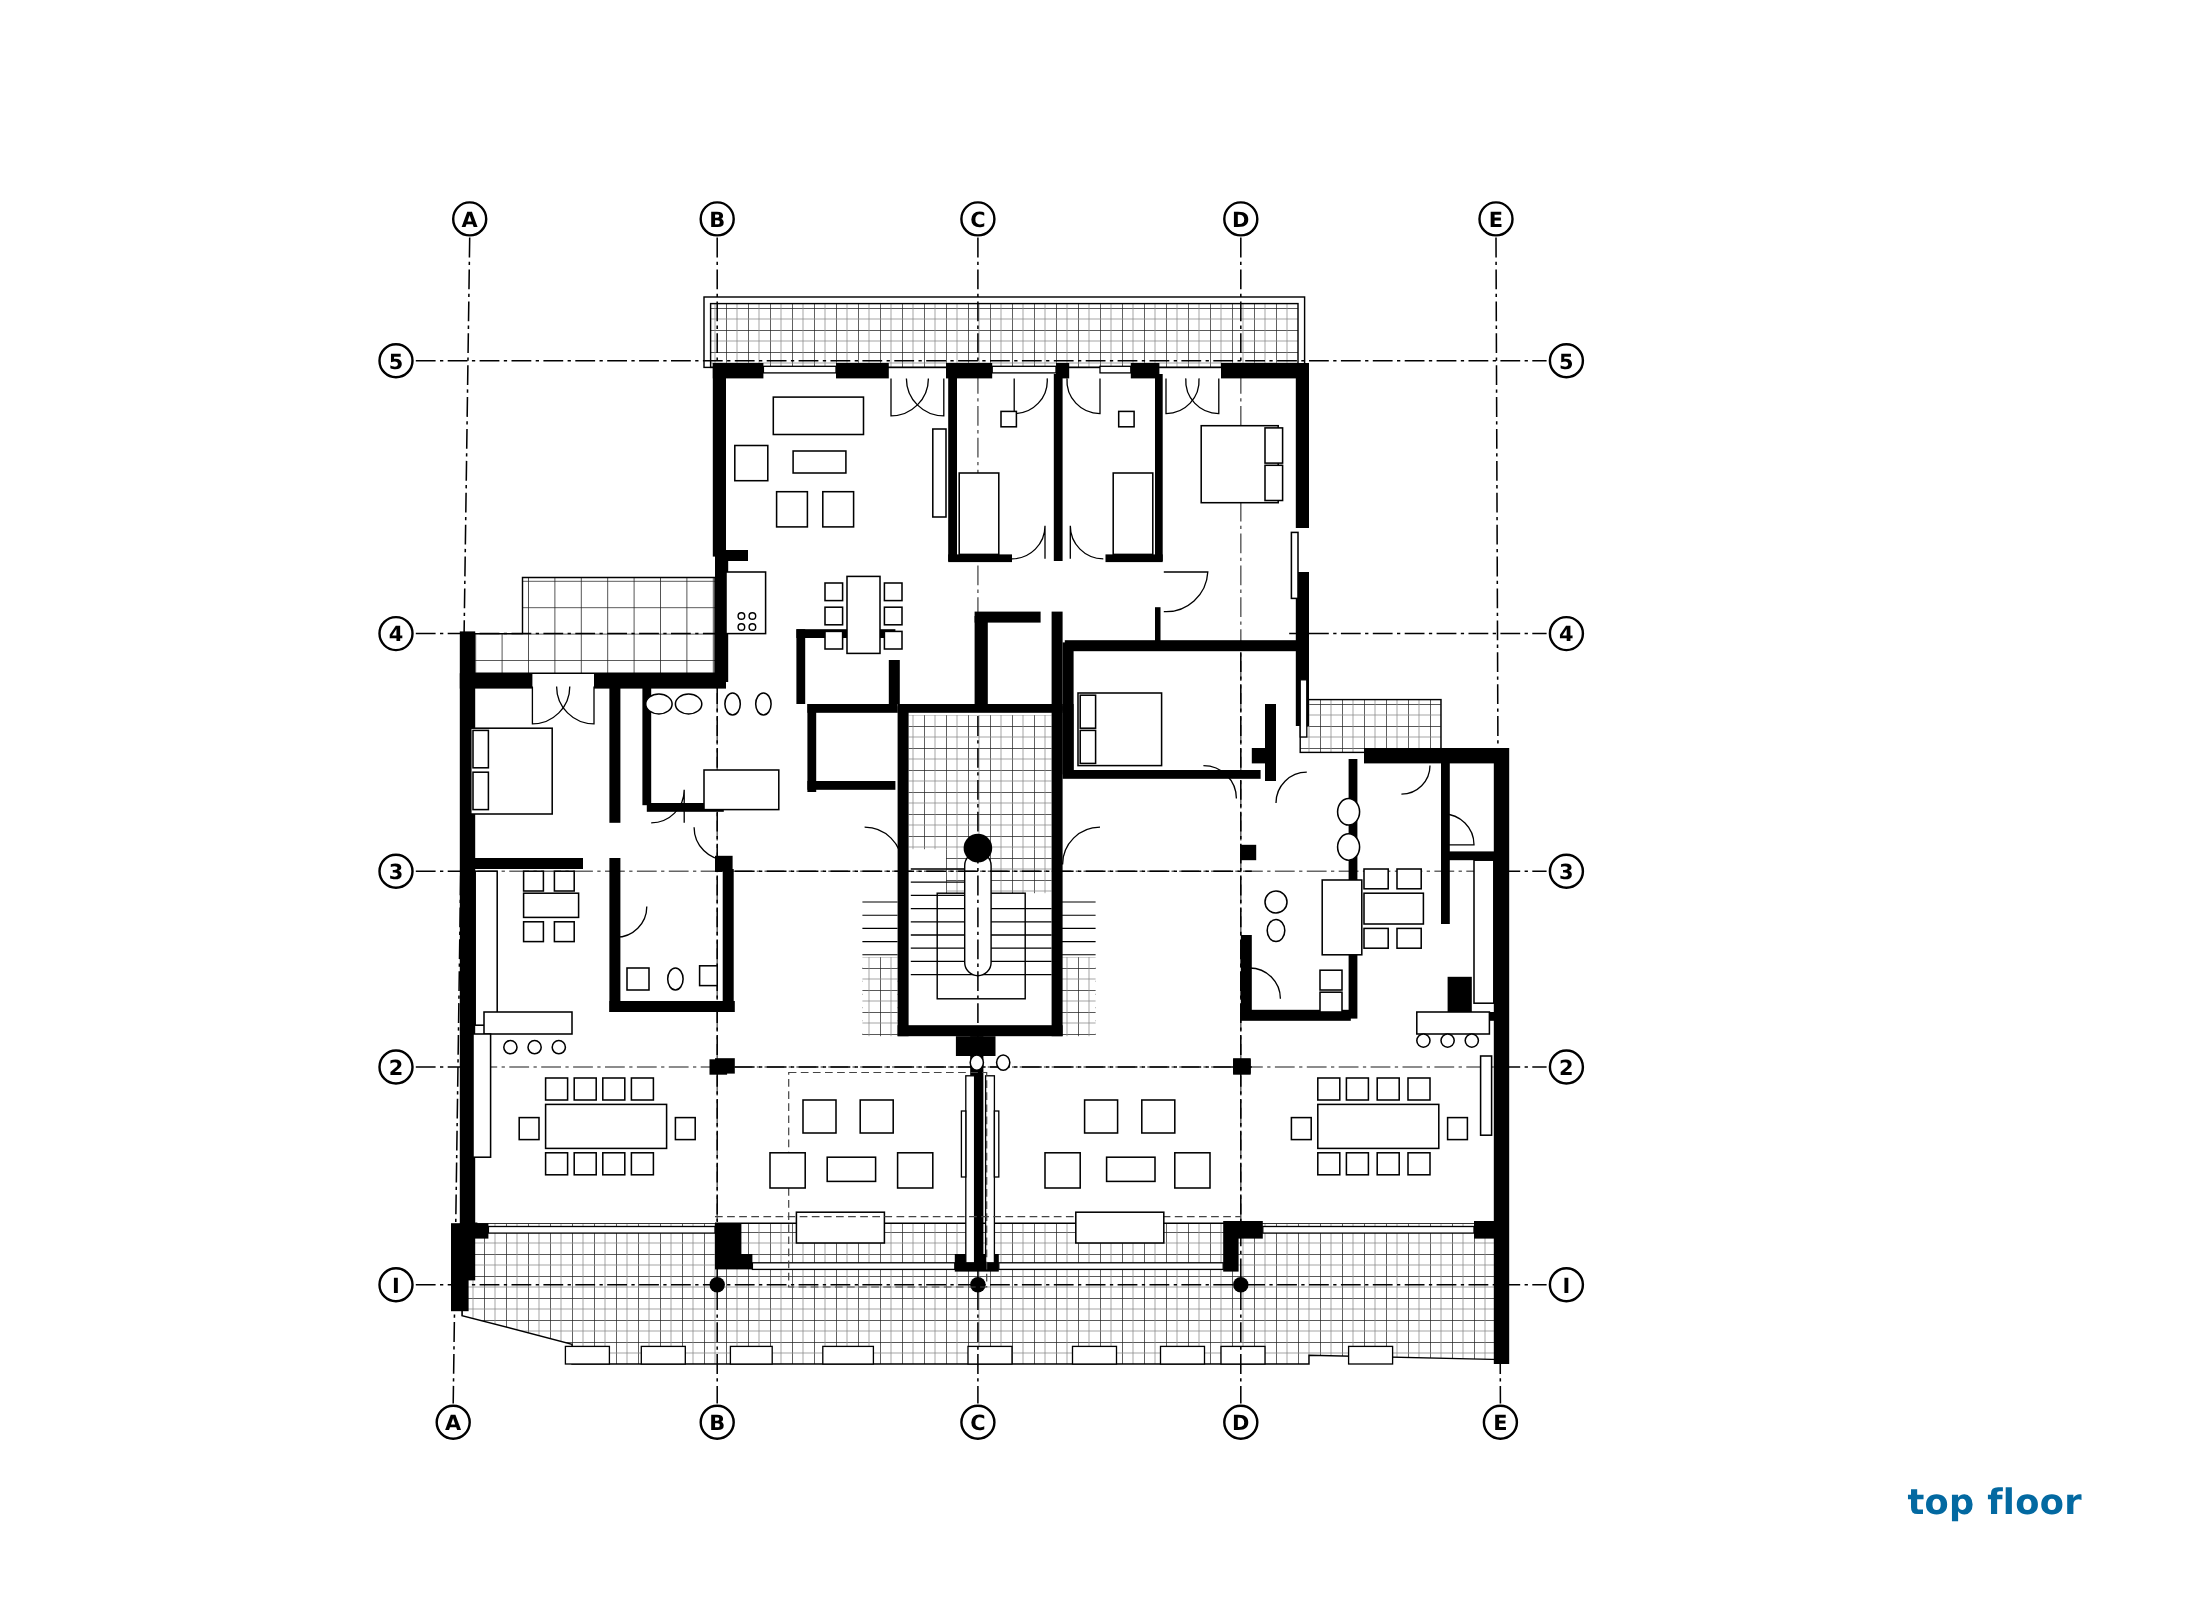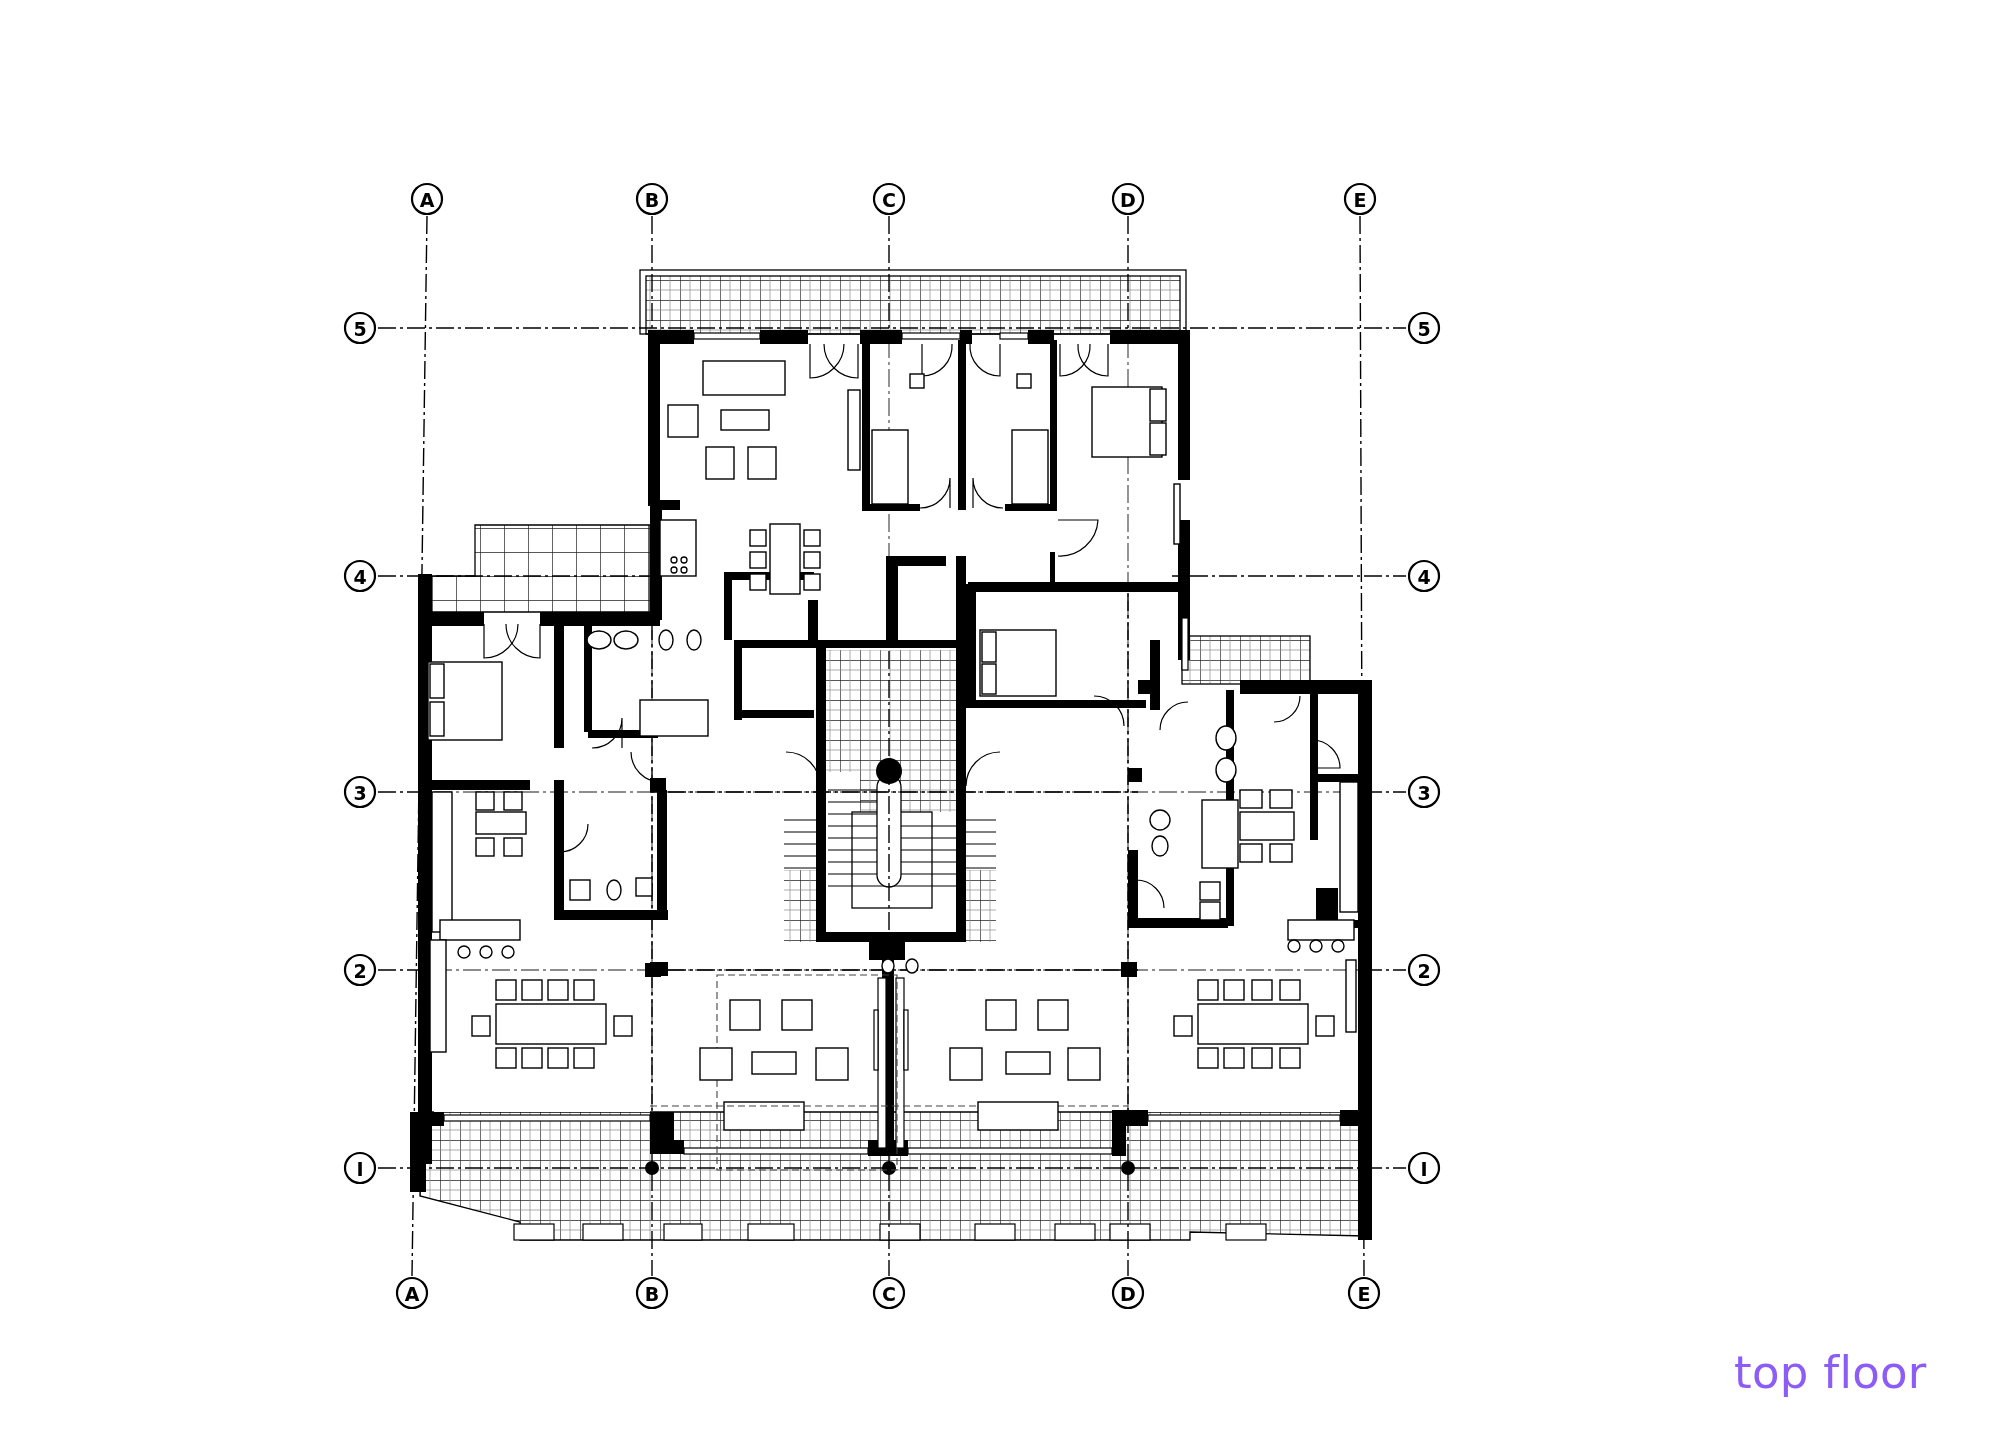--- a/index.html
+++ b/index.html
@@ -8,21 +8,21 @@
   .wall { fill: #000; }
   .grid-line { stroke: #000; stroke-width: 1.4; stroke-dasharray: 18 4 3 4; fill: none; }
   .bubble circle { fill: #fff; stroke: #000; stroke-width: 2.2; }
   .bubble text { font-family: "DejaVu Sans", sans-serif; font-weight: bold; font-size: 19px; text-anchor: middle; dominant-baseline: central; fill: #000; }
   .thin { fill: none; stroke: #000; stroke-width: 1.3; }
   .dash { fill: none; stroke: #444; stroke-width: 1.1; stroke-dasharray: 7 4; }
   .furn { fill: #fff; stroke: #000; stroke-width: 1.4; }
   .window { fill: #fff; stroke: #000; stroke-width: 1.2; }
   .door-swing { fill: none; stroke: #000; stroke-width: 1.2; }
   .column-dot { fill: #000; }
-  .caption { position: absolute; left: 1734px; top: 1346px; font-family: "DejaVu Sans", sans-serif; font-weight: normal; font-size: 45px; color: #8b5cf6; letter-spacing: 0.3px; }
+  .caption { position: absolute; left: 1734px; top: 1346px; font-family: "DejaVu Sans", sans-serif; font-weight: bold; font-size: 32px; color: #0369a1; letter-spacing: 0.3px; }
 </style>
 </head>
 <body>
 
 <svg id="plan" width="2000" height="1456" viewBox="0 0 2000 1456" xmlns="http://www.w3.org/2000/svg">
   <defs>
     <pattern id="tiles" width="20" height="20" patternUnits="userSpaceOnUse">
       <rect width="20" height="20" fill="#fff"></rect>
       <path d="M0 0 H20 M0 0 V20" stroke="#222" stroke-width="1.3"></path>
       <path d="M10 0 V20 M0 10 H20" stroke="#888" stroke-width="0.7"></path>

